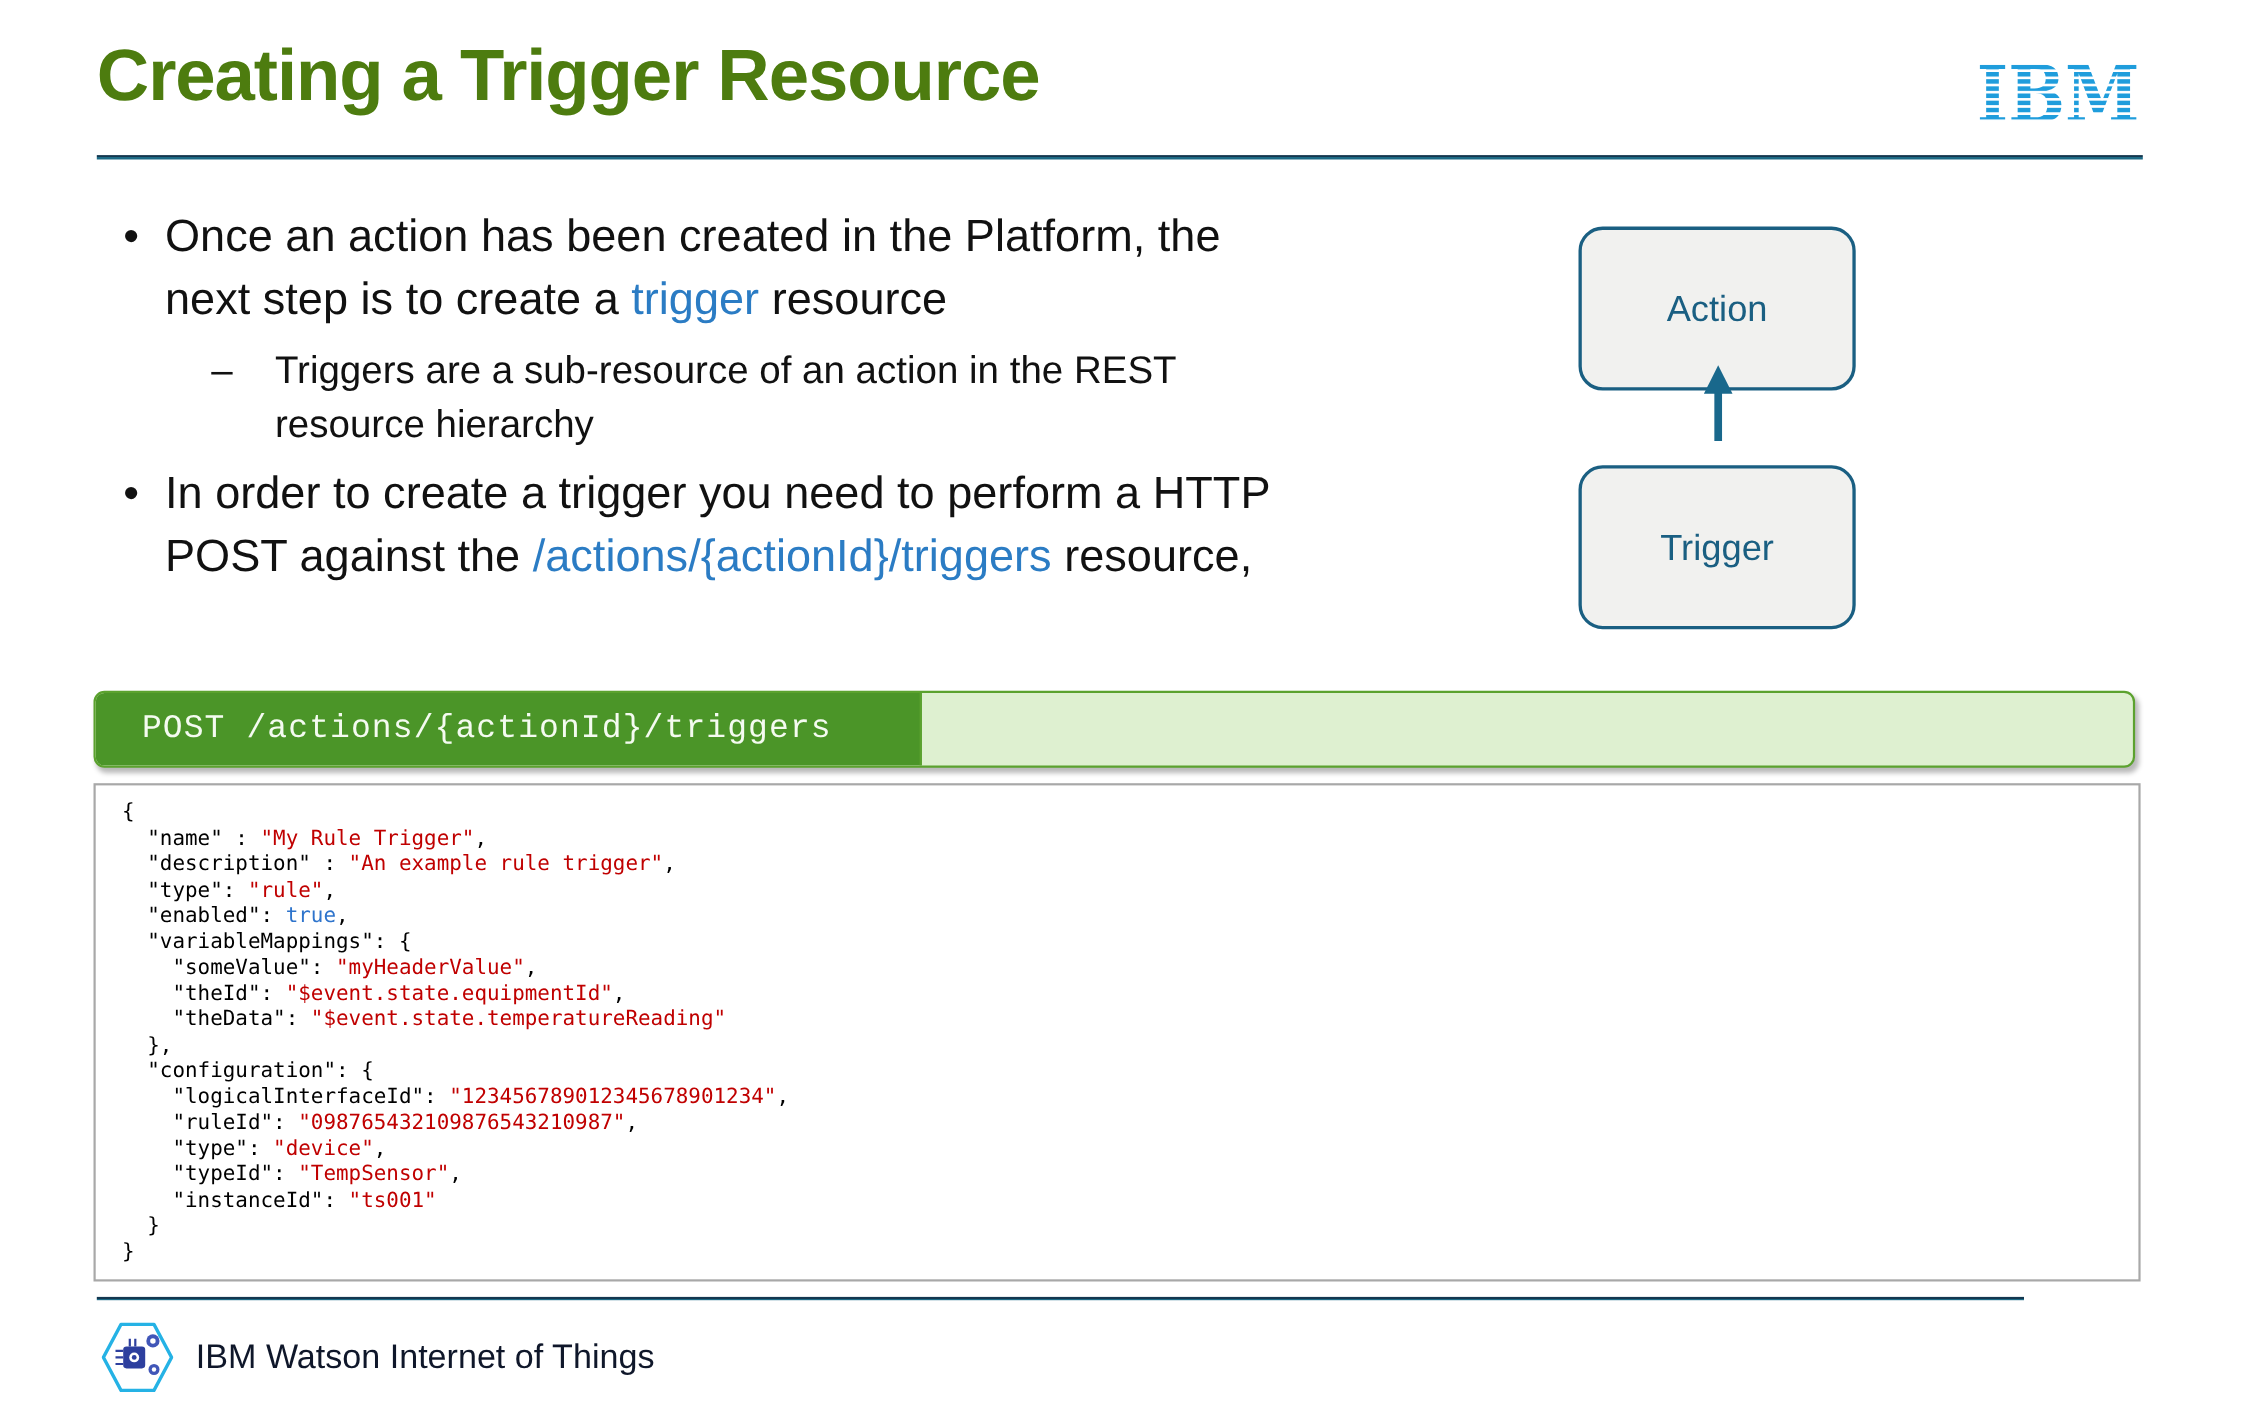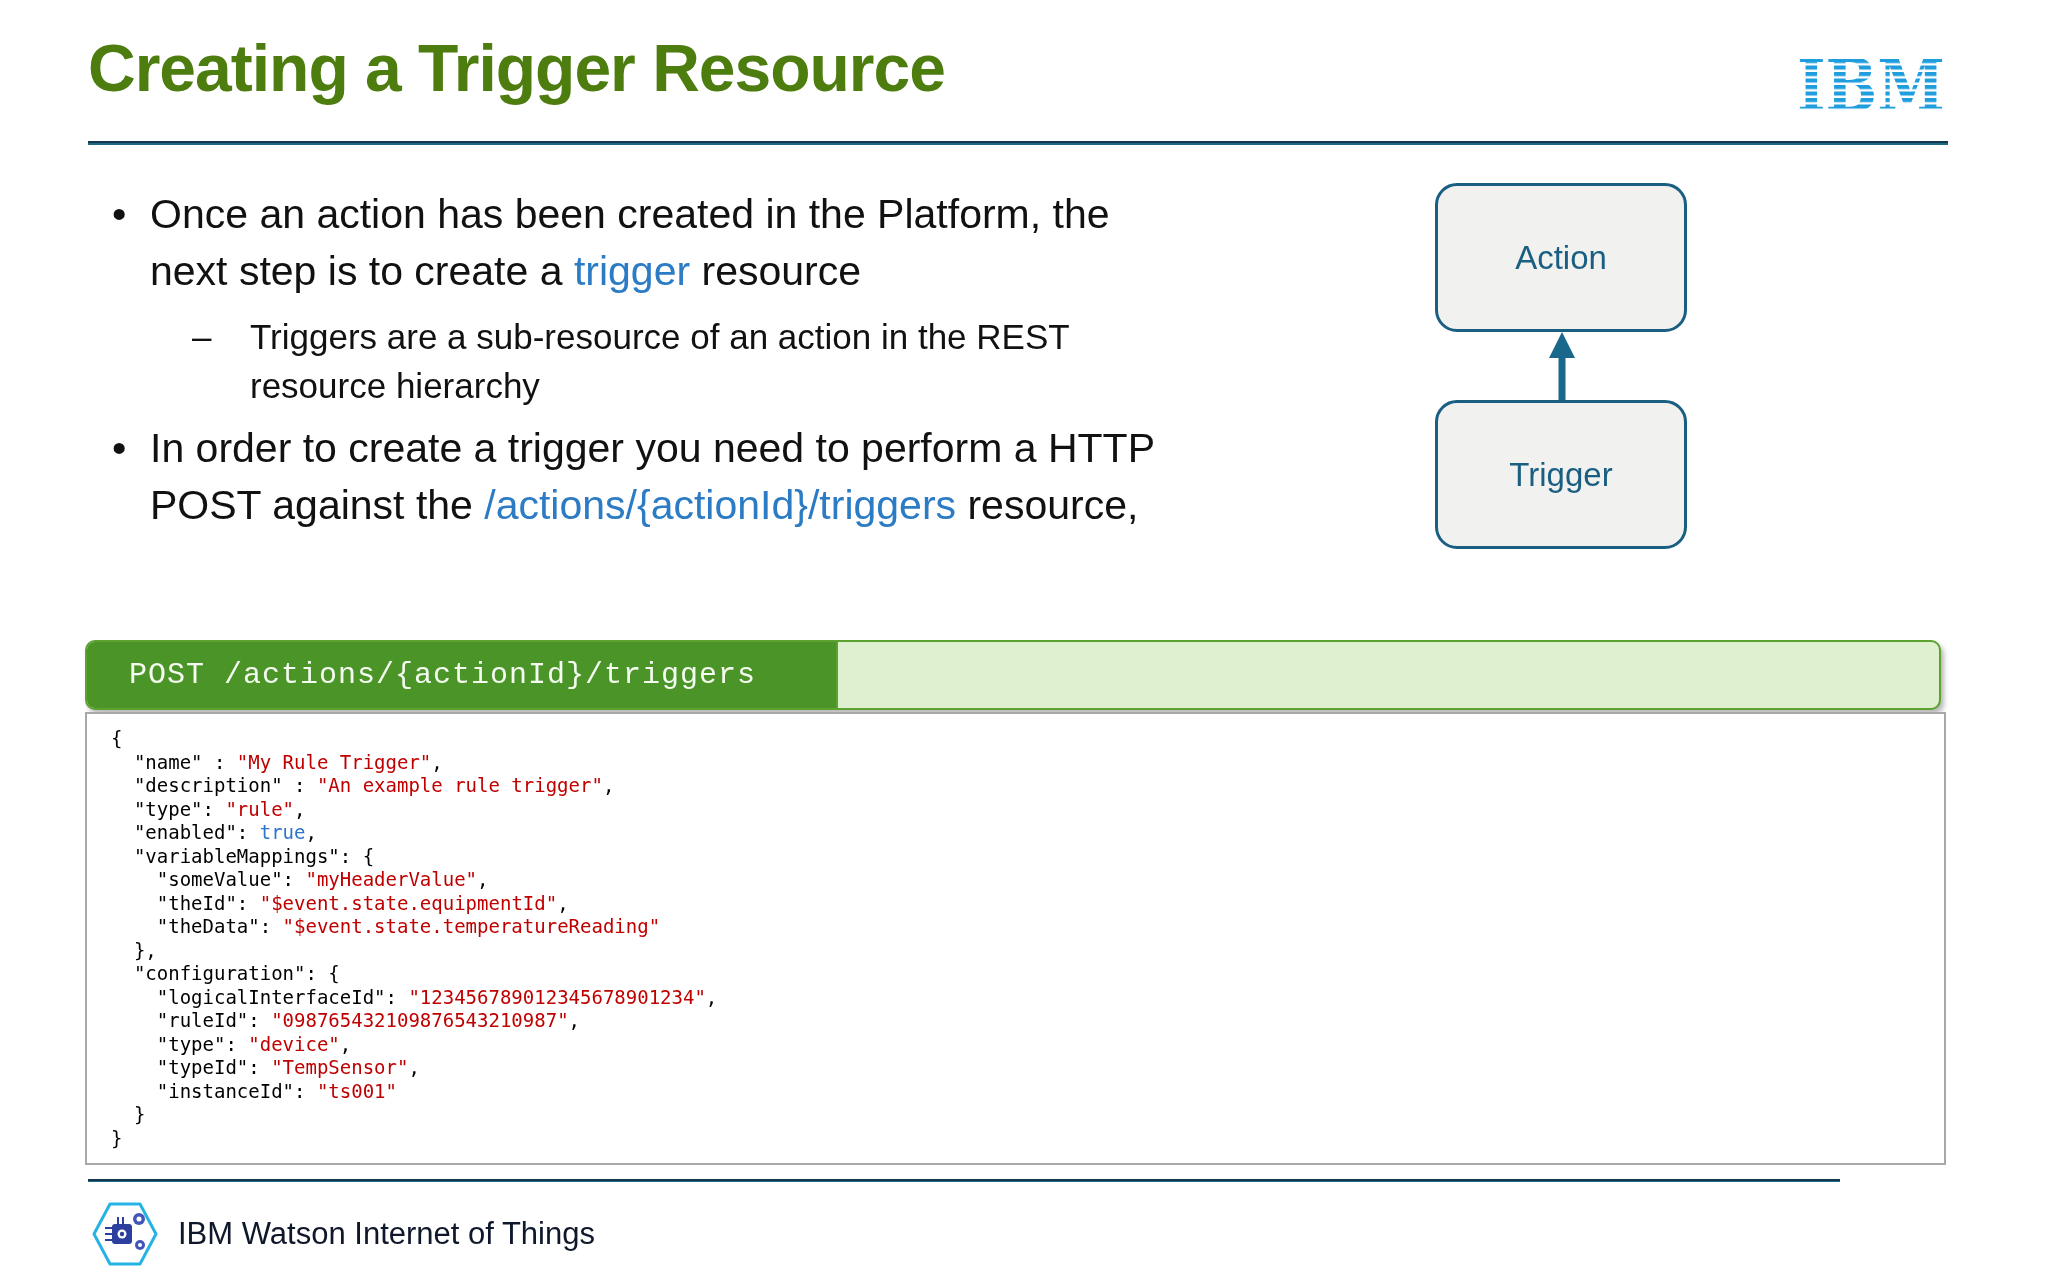--- a/index.html
+++ b/index.html
@@ -21,29 +21,29 @@
   .b1 .bullet-text, .b2 .bullet-text { margin-left:38px; width:1120px; }
   .b2 { left:112px; top:420px; font-size:41px; line-height:57px; }
   .sb1 { left:192px; top:312px; font-size:35px; line-height:49px; }
   .sb1 .bullet-text { margin-left:58px; width:980px; }
   .seg-p { color:#111111;margin-top:15px; }
   .seg-l { color:#2b7cc4; }
 
   
   .dbox { position:absolute; width:252px; height:149px; background:#f1f1ef;
           border:3px solid #1a5f82; border-radius:22px; display:flex;
-          align-items:center; justify-content:center; color:#1a5f82; font-size:33px; }
+          align-items:center; justify-content:center; color:#1a5f82; font-size:33px;margin-top:23px; }
   .dbox-action { left:1435px; top:183px; }
   .dbox-trigger { left:1435px; top:400px; }
   .darrow { position:absolute; left:1539px; top:330px; width:46px; height:72px; }
 
   
   .req-bar { position:absolute; left:85px; top:628px; width:1856px; height:70px;
              background:#def0d0; border:2px solid #5ba22e; border-radius:10px;
-             box-shadow:3px 4px 5px rgba(0,0,0,0.28); overflow:hidden;margin-top:12px; }
+             box-shadow:3px 4px 5px rgba(0,0,0,0.28); overflow:hidden; }
   .req-method { position:absolute; left:0; top:0; width:751px; height:100%;
                 background:#4b9528; border-right:2px solid #5ba22e; display:flex;
                 align-items:center; padding-left:42px;
                 font-family:"Liberation Mono", monospace; font-size:30px; color:#f4fbf0;
                 letter-spacing:1px; white-space:pre; }
 
   
   .code-block { position:absolute; left:85px; top:712px; width:1861px; height:453px;
                 background:#ffffff; border:2px solid #a8a8a8; padding:13px 0 0 24px;
                 overflow:hidden; }

